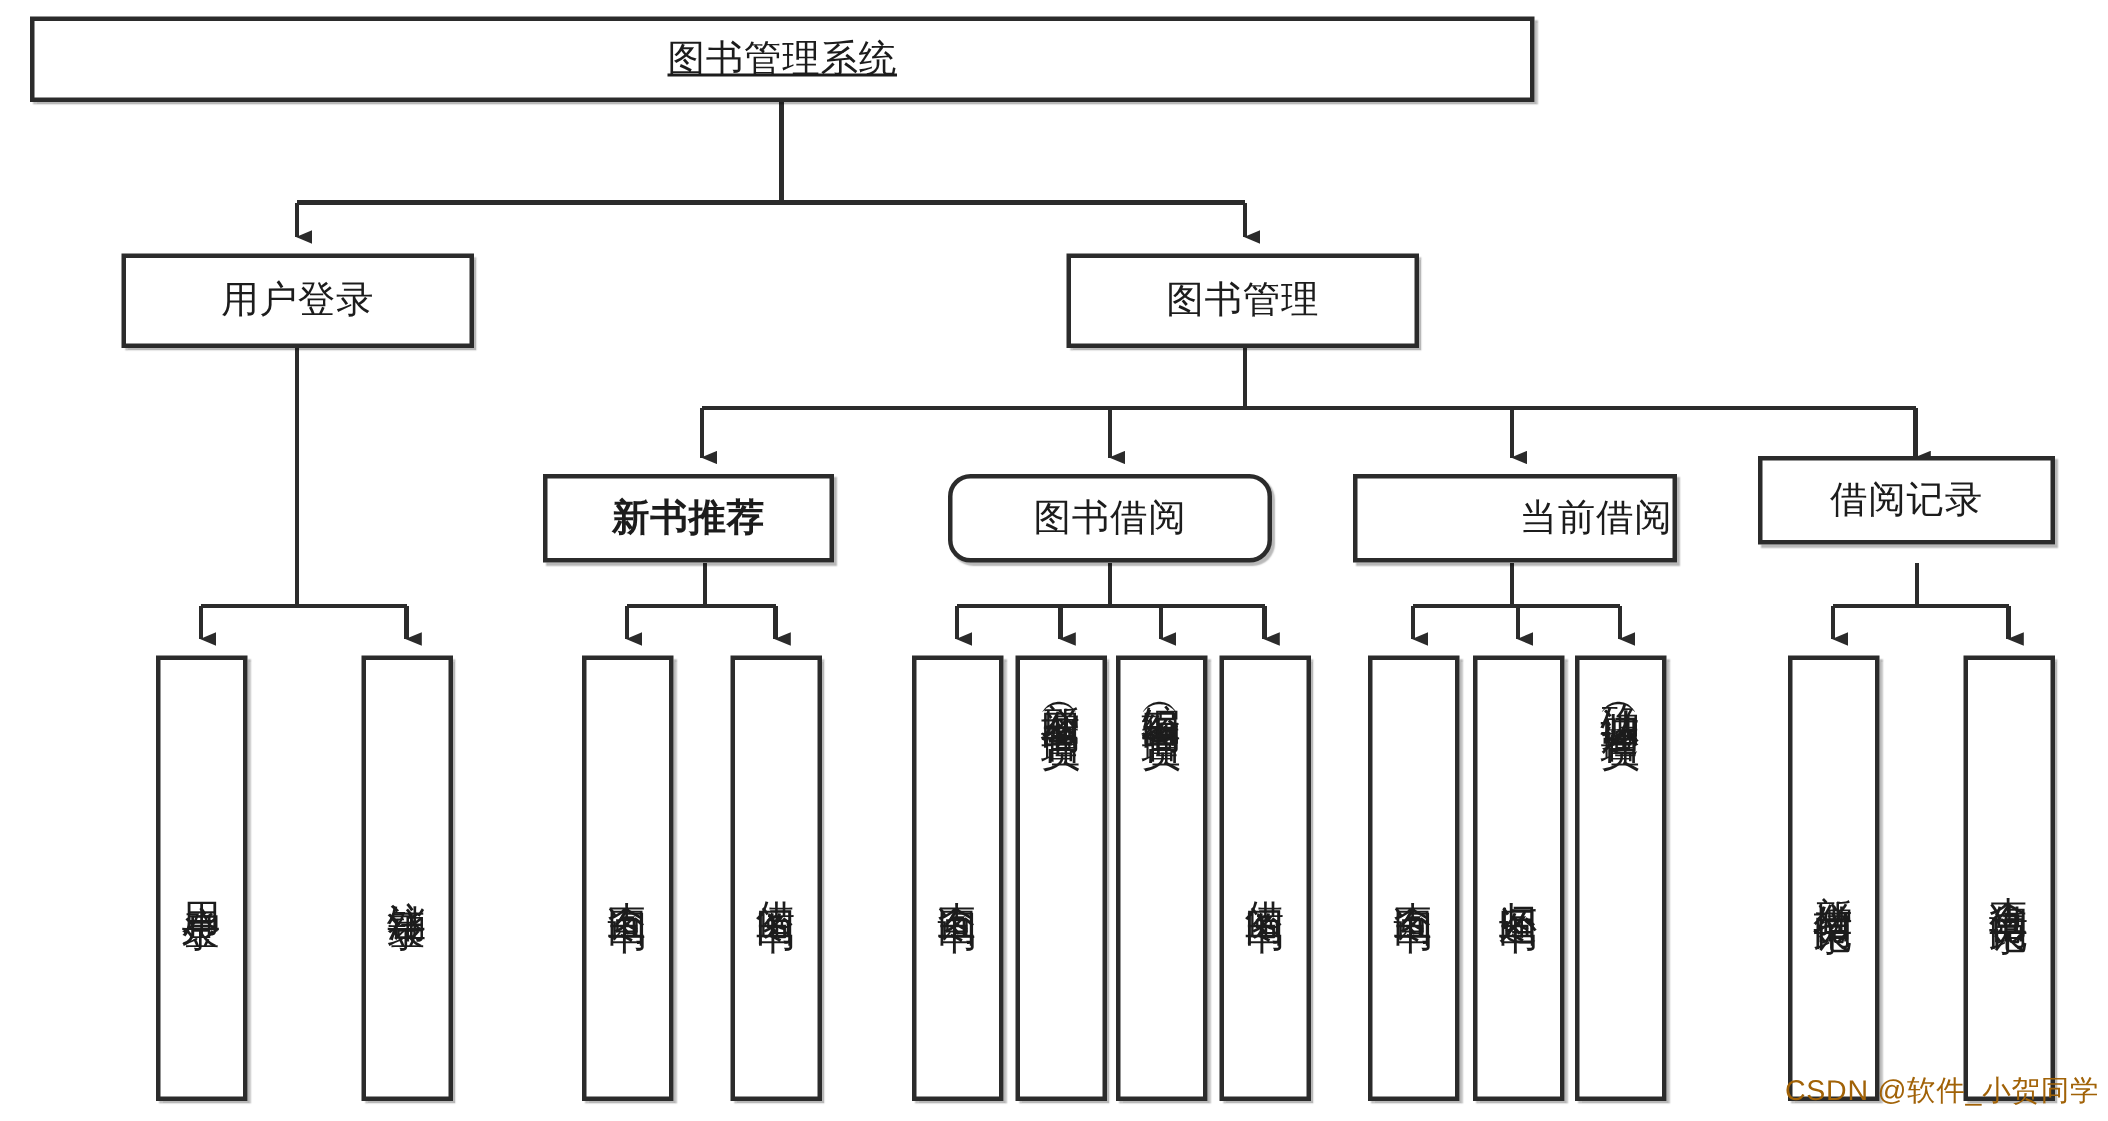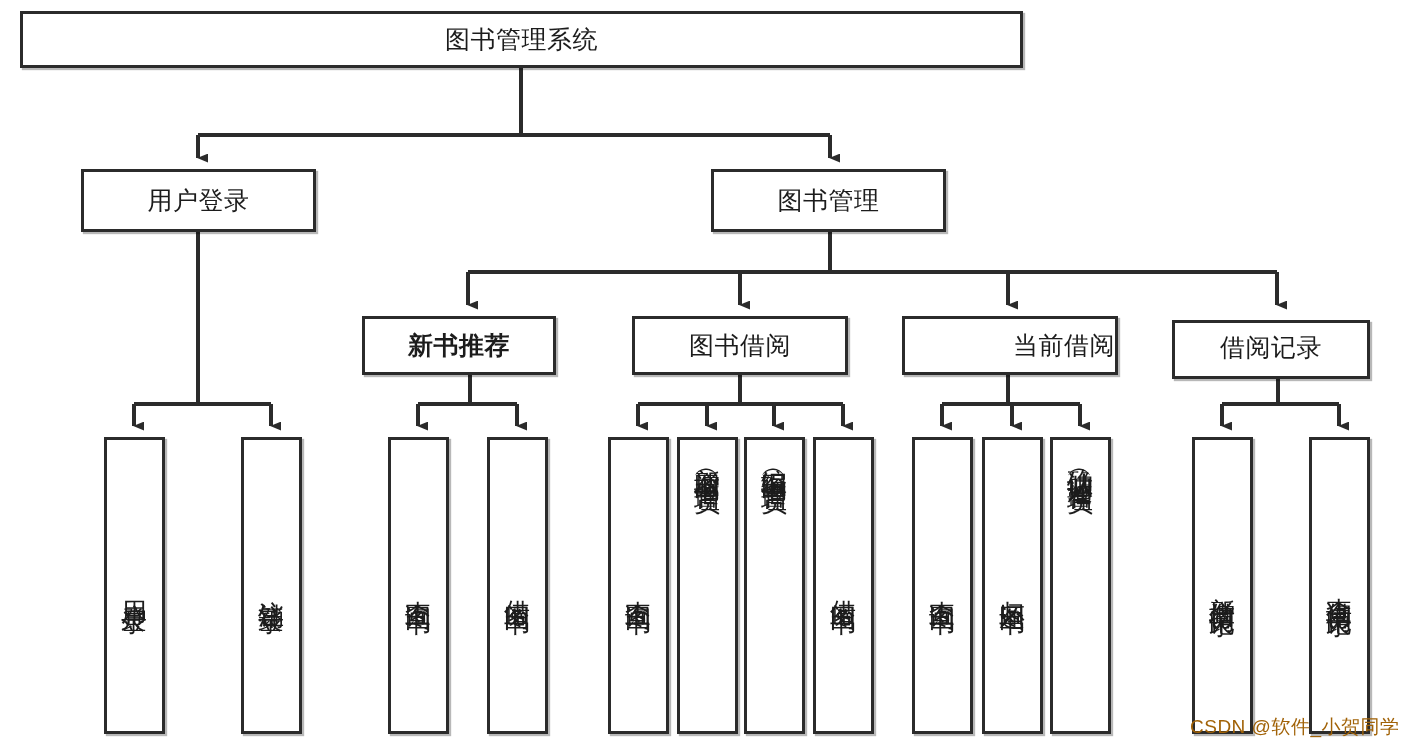--- a/index.html
+++ b/index.html
@@ -39,20 +39,21 @@
     line-height: 1.18;
     letter-spacing: 0.5px;
     white-space: nowrap;
     text-align: center;
   }
   .node.horiz .node-label {
     font-size: 25px;
   }
   .node.root .node-label {
     font-size: 25px;
+    text-decoration: underline;
   }
   .node.vert {
     align-items: flex-start;
     justify-content: center;
     padding-top: 8px;
   }
   .node.vert .node-label {
     writing-mode: vertical-rl;
     text-orientation: upright;
     font-size: 26px;
@@ -138,29 +139,29 @@
   </div>
 
   <div class="node horiz" style="left:711px; top:169px; width:235px; height:63px;">
     <span class="node-label">图书管理</span>
   </div>
 
   <div class="node horiz" style="left:362px; top:316px; width:194px; height:59px;font-weight:bold;">
     <span class="node-label">新书推荐</span>
   </div>
 
-  <div class="node horiz" style="left:632px; top:316px; width:216px; height:59px;">
+  <div class="node horiz" style="left:632px; top:316px; width:216px; height:59px;border-radius:15px;">
     <span class="node-label">图书借阅</span>
   </div>
 
   <div class="node horiz" style="left:902px; top:316px; width:216px; height:59px;justify-content:flex-end;">
     <span class="node-label">当前借阅</span>
   </div>
 
-  <div class="node horiz" style="left:1172px; top:320px; width:198px; height:59px;font-family:Liberation Mono, monospace;">
+  <div class="node horiz" style="left:1172px; top:304px; width:198px; height:59px;">
     <span class="node-label">借阅记录</span>
   </div>
 
   <div class="node vert centered" style="left:104px; top:437px; width:61px; height:297px;">
     <span class="node-label">用户登录</span>
   </div>
 
   <div class="node vert centered" style="left:241px; top:437px; width:61px; height:297px;">
     <span class="node-label">注销登录</span>
   </div>

